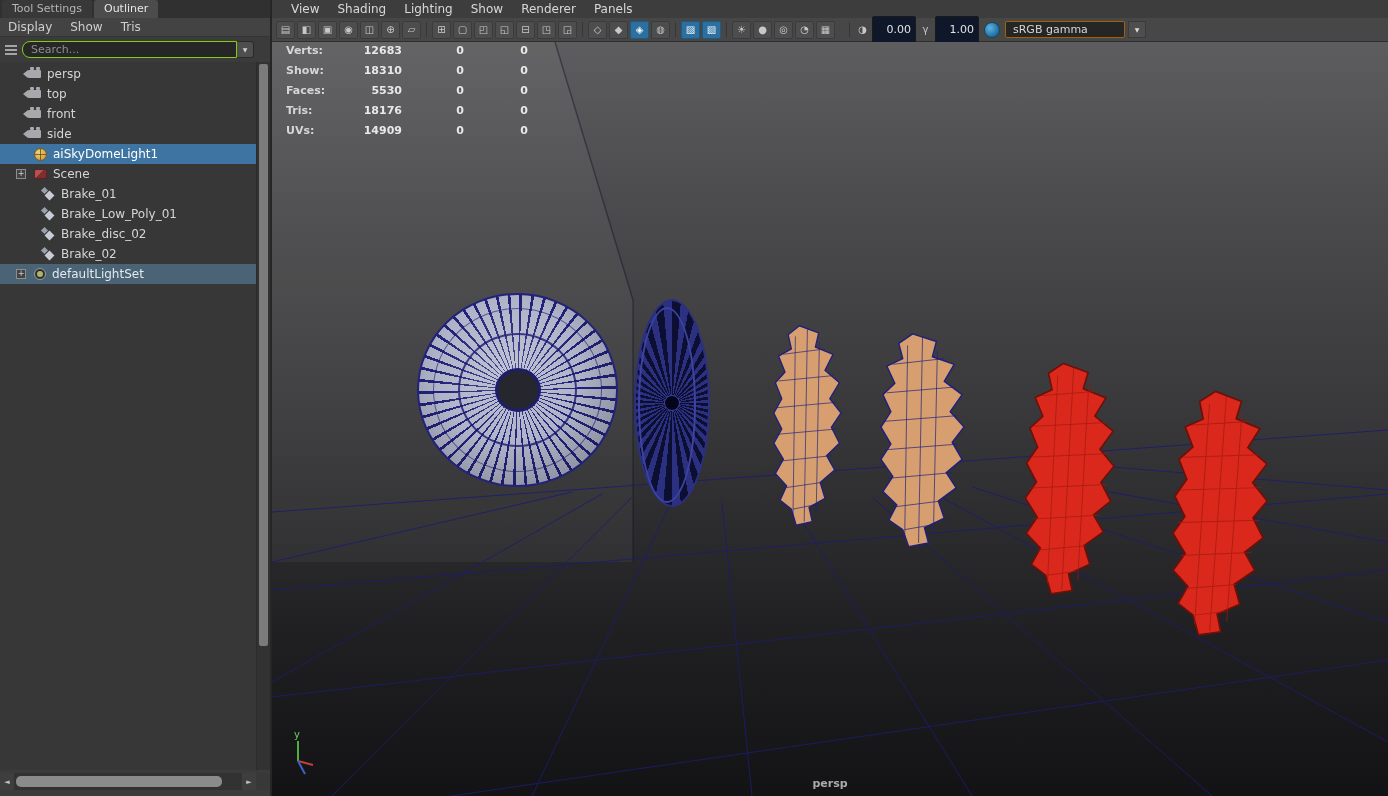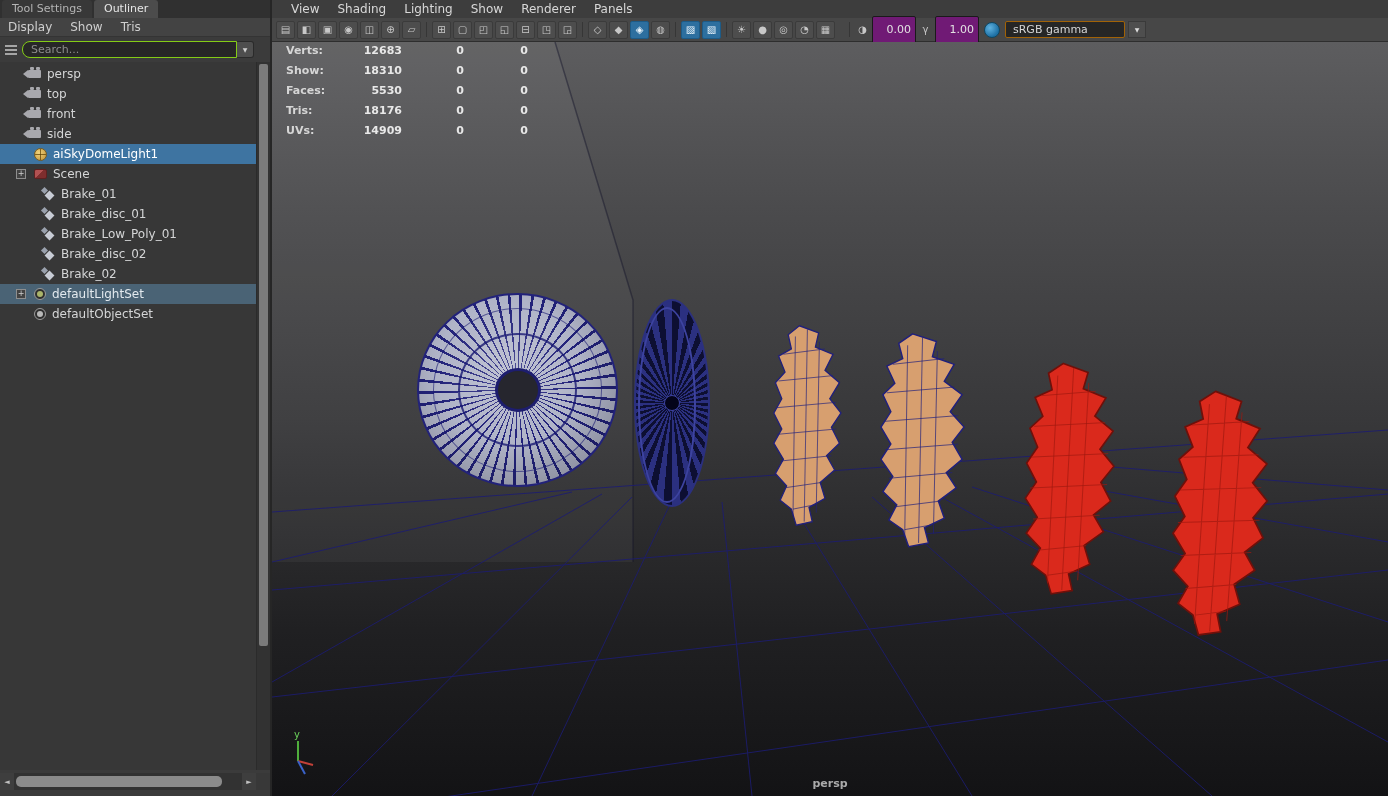--- a/index.html
+++ b/index.html
@@ -82,21 +82,21 @@
   .vp-menu span { padding:0 9px; cursor:default; }
   .vp-tools { height:24px; background:#474747; border-bottom:1px solid #2e2e2e; display:flex;
               align-items:center; padding:0 4px; gap:2px; }
   .tool { width:19px; height:18px; display:flex; align-items:center; justify-content:center;
           font-size:10px; color:#c8c8c8; background:#4d4d4d; border:1px solid #3b3b3b;
           border-radius:2px; flex:none; overflow:hidden; }
   .tool.on { background:#2d6f9f; border-color:#1d5b87; color:#eaf5fc; }
   .sep { width:1px; height:15px; background:#363636; margin:0 3px; flex:none; }
   .tool-mini { width:15px; height:16px; display:flex; align-items:center; justify-content:center;
                font-size:10px; color:#c8c8c8; flex:none; }
-  .tool-input { width:44px; height:17px; background:#701a75; border:1px solid #1a1a1a; color:#e2e2e2;
+  .tool-input { width:44px; height:17px; background:#0f172a; border:1px solid #1a1a1a; color:#e2e2e2;
                 font-size:11px; text-align:right; padding:13px 4px; border-radius:2px; outline:none;
                 font-family:"DejaVu Sans",sans-serif; flex:none; }
   .cm-circle { width:16px; height:16px; border-radius:50%; flex:none; margin:0 3px;
                background:radial-gradient(circle at 35% 35%, #5fb2e0, #1d6fa3 70%);
                border:1px solid #0f4763; }
   .cs-select { width:120px; height:17px; background:#262626; border:1px solid #a16207; color:#d6d6d6;
                font-size:11px; display:flex; align-items:center; padding:0 7px; border-radius:2px; flex:none; }
   .cs-arrow { width:18px; height:17px; background:#4e4e4e; border:1px solid #3a3a3a; display:flex;
               align-items:center; justify-content:center; font-size:6px; color:#dcdcdc; flex:none; margin-left:1px; }
 
@@ -186,42 +186,34 @@
         <span class="expander">+</span>
         <span class="scene-ic"></span>
         <span class="t-label">Scene</span>
       </div>
       <div class="row pl3">
         <span class="mesh-ic"></span>
         <span class="t-label">Brake_01</span>
       </div>
       <div class="row pl3">
         <span class="mesh-ic"></span>
-        <span class="t-label">Brake_disc_01</span>
-      </div>
-      <div class="row pl3">
-        <span class="mesh-ic"></span>
         <span class="t-label">Brake_Low_Poly_01</span>
       </div>
       <div class="row pl3">
         <span class="mesh-ic"></span>
         <span class="t-label">Brake_disc_02</span>
       </div>
       <div class="row pl3">
         <span class="mesh-ic"></span>
         <span class="t-label">Brake_02</span>
       </div>
       <div class="row pl2 hl">
         <span class="expander">+</span>
         <span class="set-ic"></span>
         <span class="t-label">defaultLightSet</span>
-      </div>
-      <div class="row pl2">
-        <span class="set-ic obj"></span>
-        <span class="t-label">defaultObjectSet</span>
       </div>
     </div>
 
     <div class="vscroll">
       <div class="vthumb"></div>
     </div>
     <div class="hscroll">
       <span class="harrow left">◄</span>
       <div class="hthumb"></div>
       <span class="harrow right">►</span>

